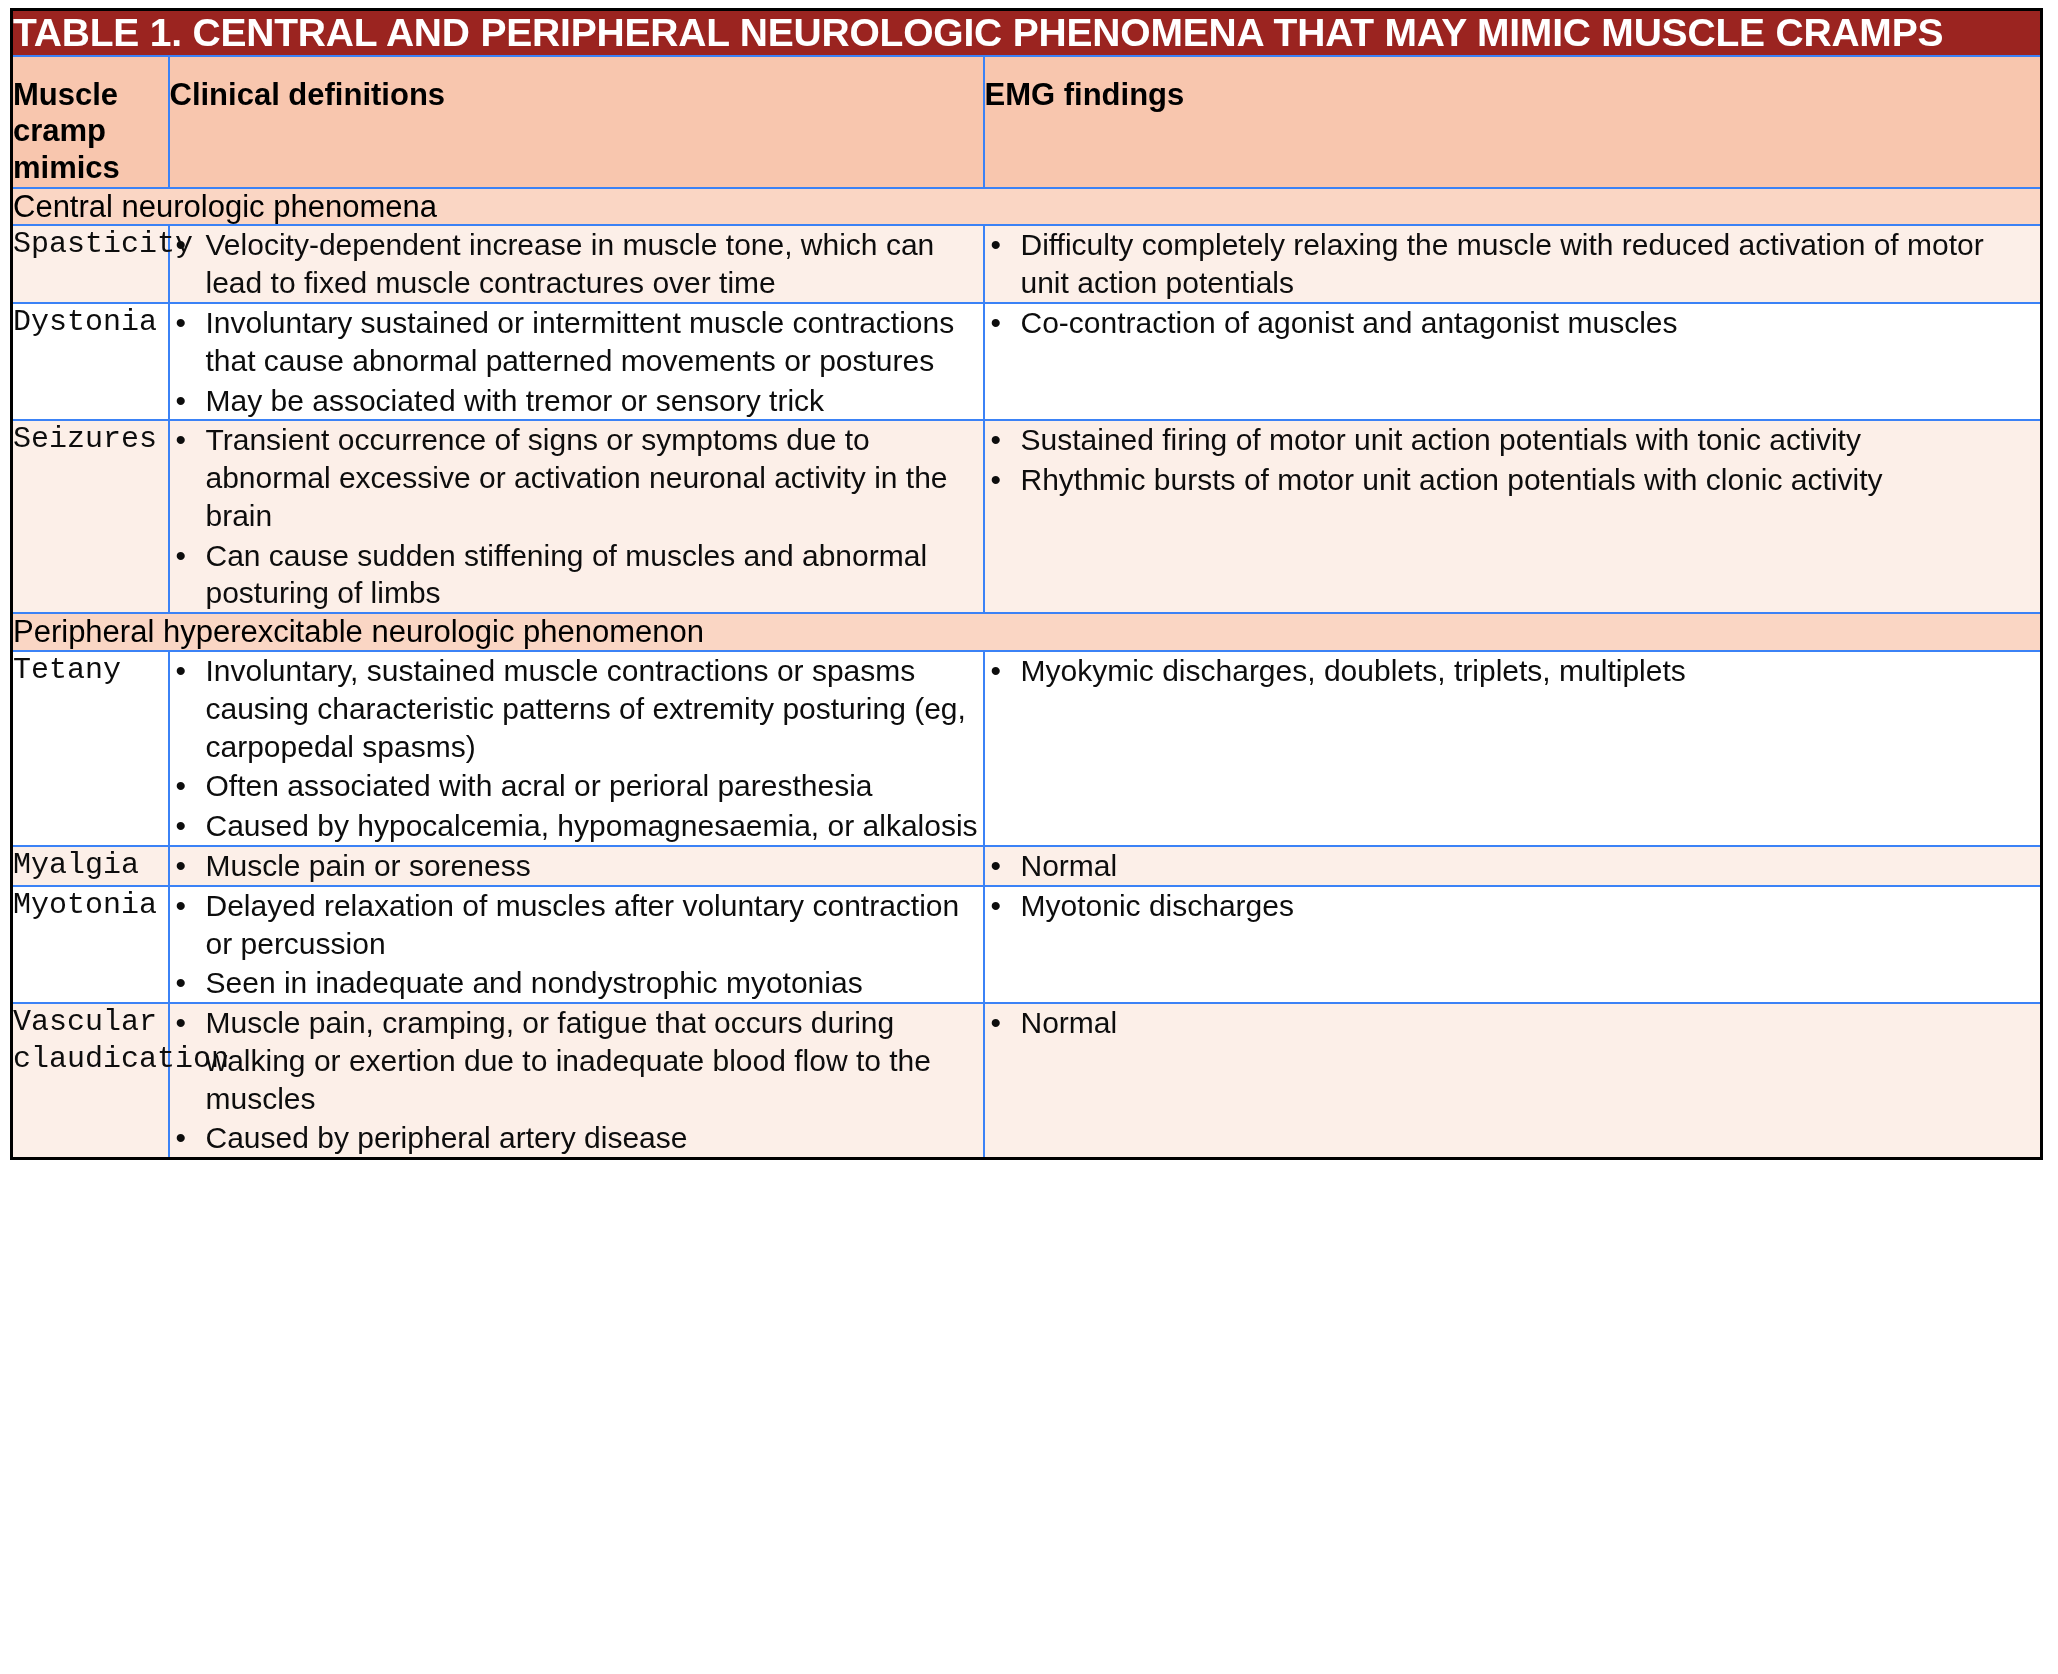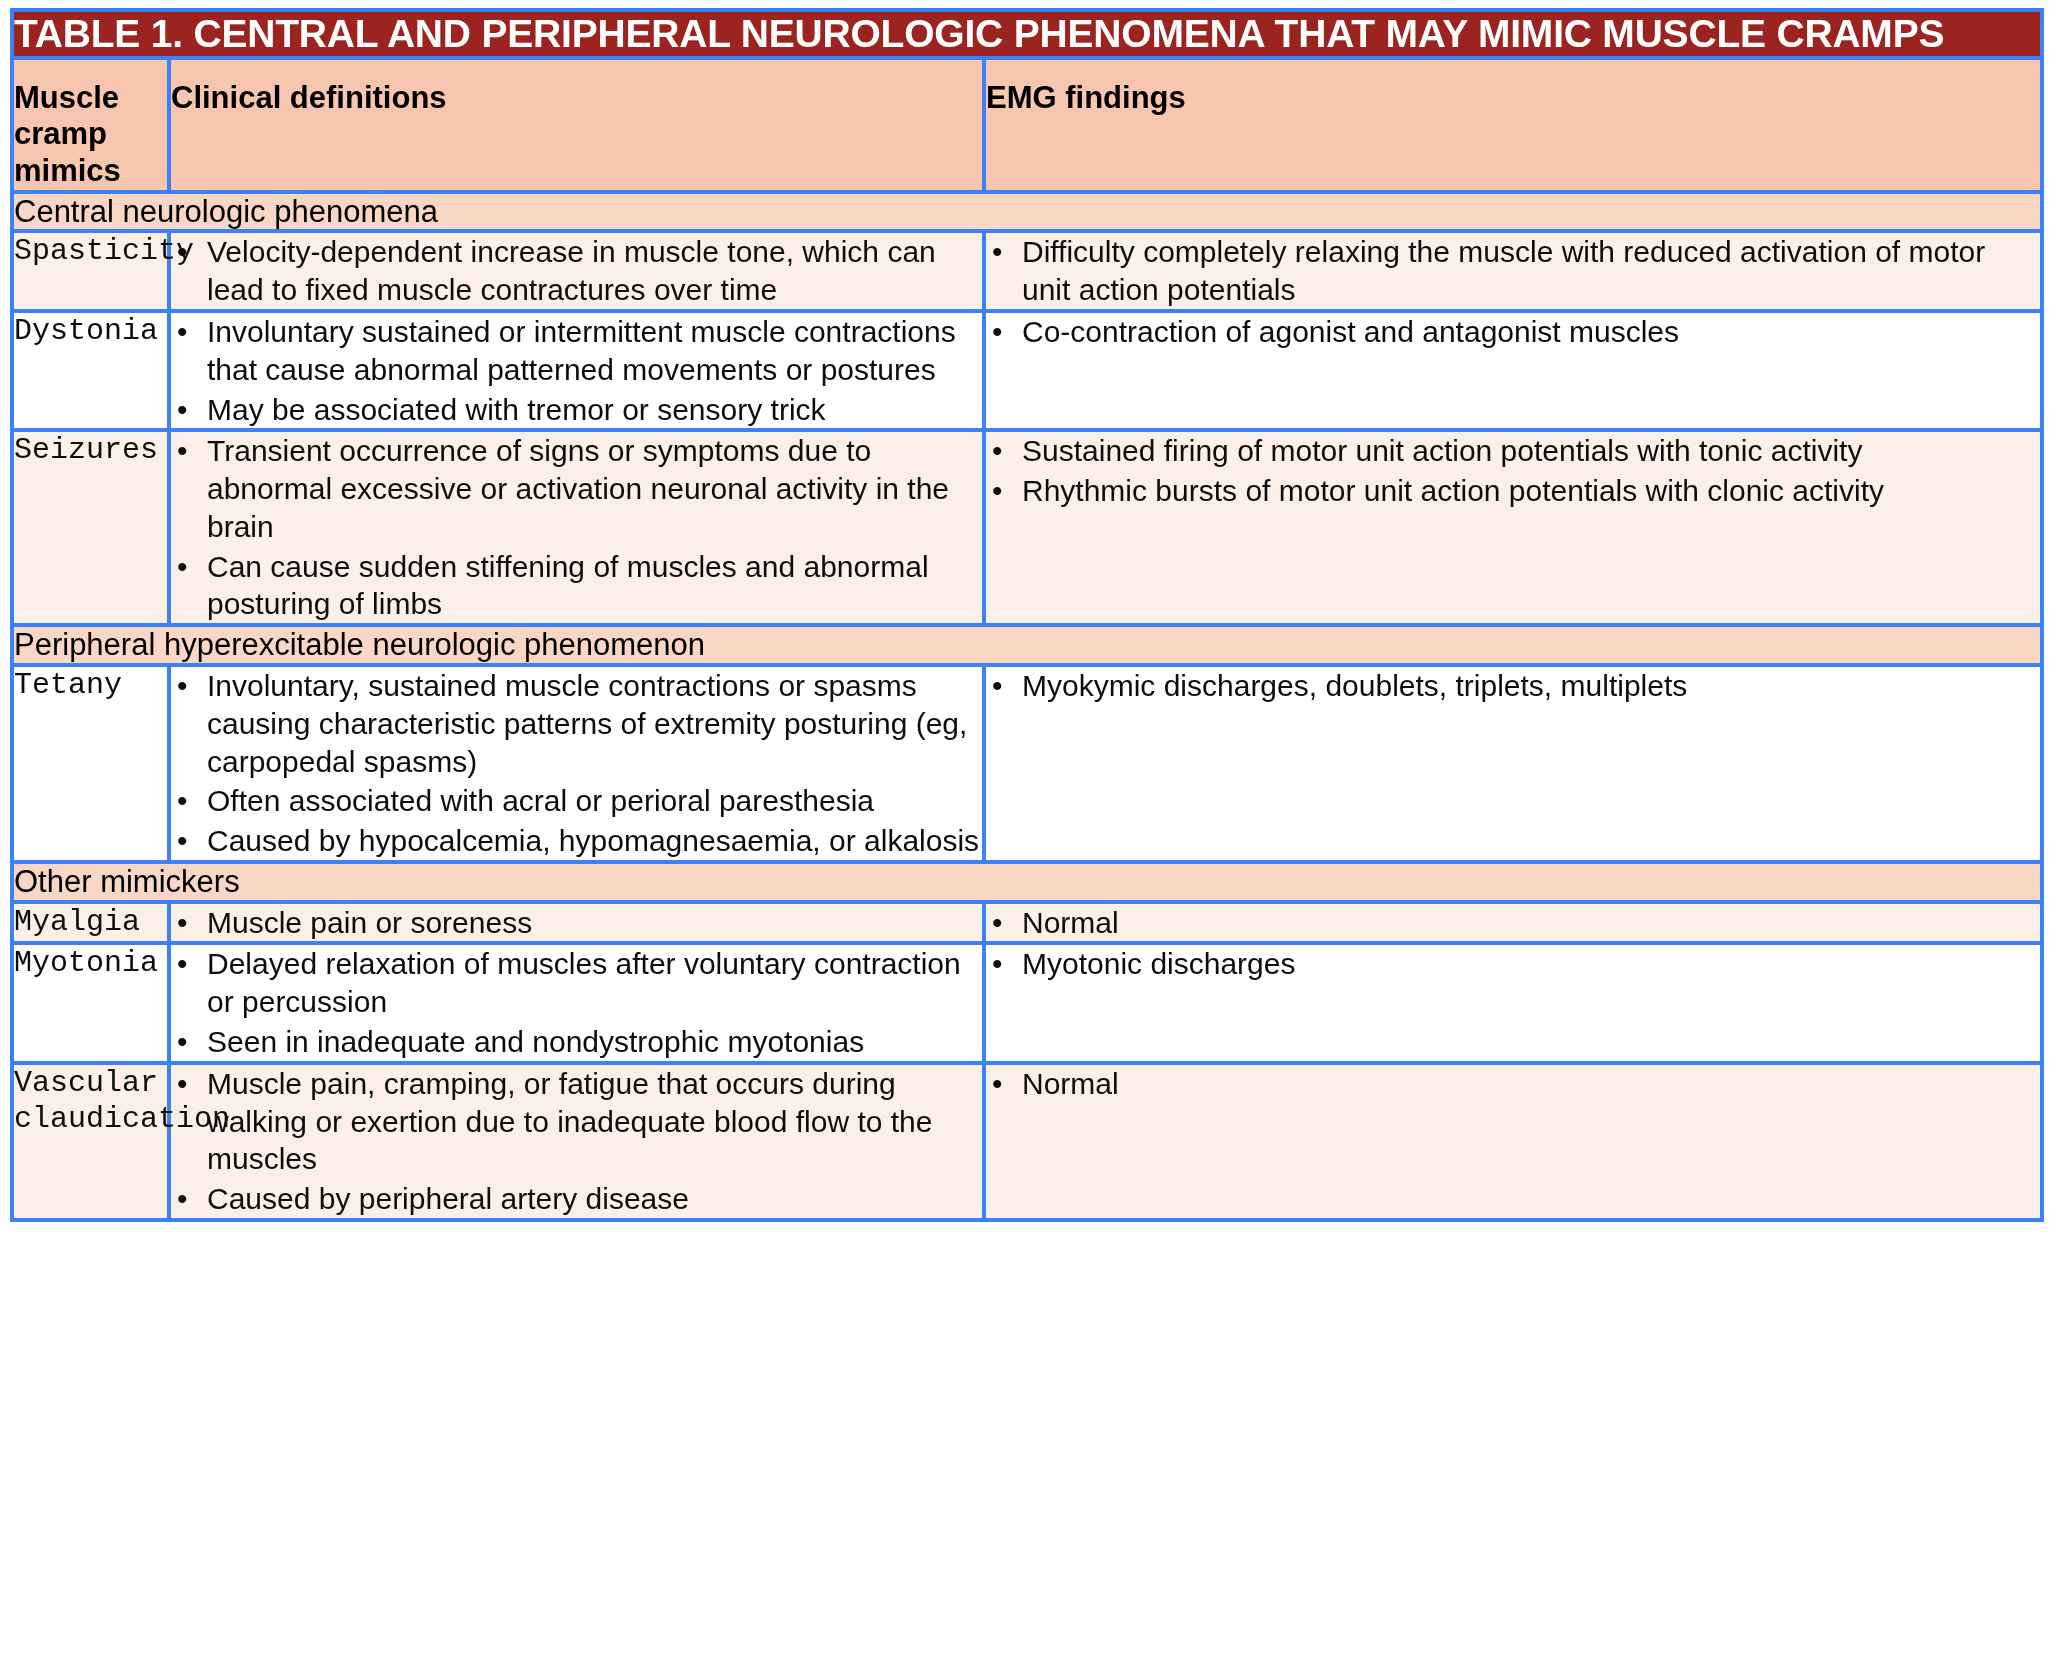--- a/index.html
+++ b/index.html
@@ -17,21 +17,21 @@
     box-sizing: border-box;
     padding: 8px 10px 8px 10px;
   }
   table.tbl {
     width: 2030px;
     border-collapse: collapse;
     table-layout: fixed;
     border: 3px solid #000000;
   }
   table.tbl td {
-    border: 4px solid #3b82f6;
+    border: 2px solid #3b82f6;
     vertical-align: top;
     padding: 0;
   }
   
   col.c1 { width: 157px; }
   col.c2 { width: 815px; }
   col.c3 { width: 1058px; }
 
   
   td.title-cell {
@@ -206,25 +206,20 @@
               <li><span class="bullet-dot">•</span><span>Often associated with acral or perioral paresthesia</span></li>
               <li><span class="bullet-dot">•</span><span>Caused by hypocalcemia, hypomagnesaemia, or alkalosis</span></li>
             </ul>
           </td>
           <td class="bullets-cell">
             <ul class="blist">
               <li><span class="bullet-dot">•</span><span>Myokymic discharges, doublets, triplets, multiplets</span></li>
             </ul>
           </td>
         </tr>
-        <tr>
-          <td class="section-cell" colspan="3">
-            <div class="section-text">Other mimickers</div>
-          </td>
-        </tr>
         <tr class="shade">
           <td class="label-cell">
             <div class="label-text">Myalgia</div>
           </td>
           <td class="bullets-cell">
             <ul class="blist">
               <li><span class="bullet-dot">•</span><span>Muscle pain or soreness</span></li>
             </ul>
           </td>
           <td class="bullets-cell">

